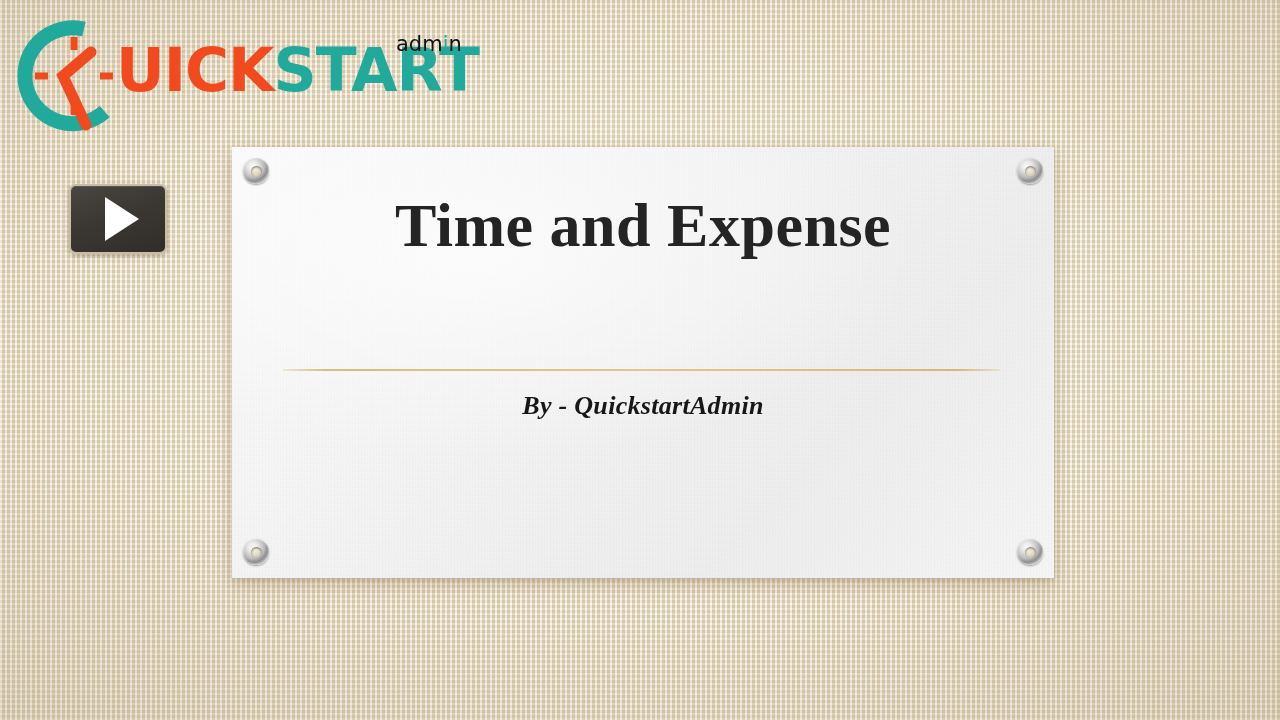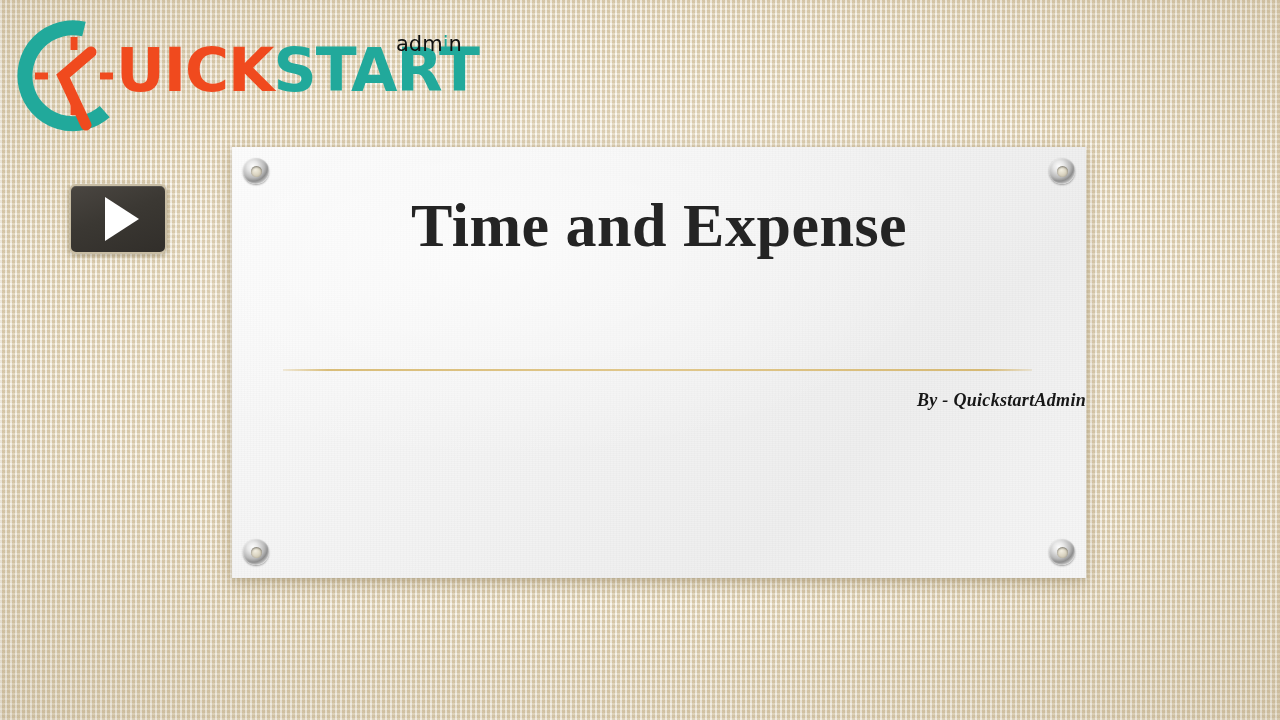--- a/index.html
+++ b/index.html
@@ -139,21 +139,20 @@
     left: 232px;
     top: 147px;
     width: 822px;
     height: 431px;
     background:
       linear-gradient(135deg, #fbfbfb 0%, #f4f4f4 38%, #eeeeee 72%, #f6f6f6 100%);
     box-shadow:
       0 6px 16px rgba(120,100,60,0.30),
       0 1px 3px rgba(120,100,60,0.25);
     overflow: hidden;
-    padding-left: 32px;
   }
   #card-paper-grain {
     position: absolute;
     inset: 0;
     background-image:
       repeating-linear-gradient(0deg,
         rgba(0,0,0,0.012) 0px, rgba(0,0,0,0.012) 1px,
         rgba(255,255,255,0.02) 1px, rgba(255,255,255,0.02) 2px),
       repeating-linear-gradient(90deg,
         rgba(0,0,0,0.010) 0px, rgba(0,0,0,0.010) 1px,
@@ -227,25 +226,25 @@
       #e0c78c 50%,
       #d6b974 94%,
       rgba(214,185,116,0.25) 100%);
   }
 
   #card-subtitle {
     position: absolute;
     left: 0;
     right: 0;
     top: 243px;
-    text-align: right;
+    text-align: center;
     font-family: "Liberation Serif", "DejaVu Serif", serif;
     font-weight: 700;
     font-style: italic;
-    font-size: 18px;
+    font-size: 26px;
     line-height: 1.2;
     color: #171717;
     letter-spacing: 0.3px;
   }
 </style>
 </head>
 <body>
 
 <div id="slide">
 

